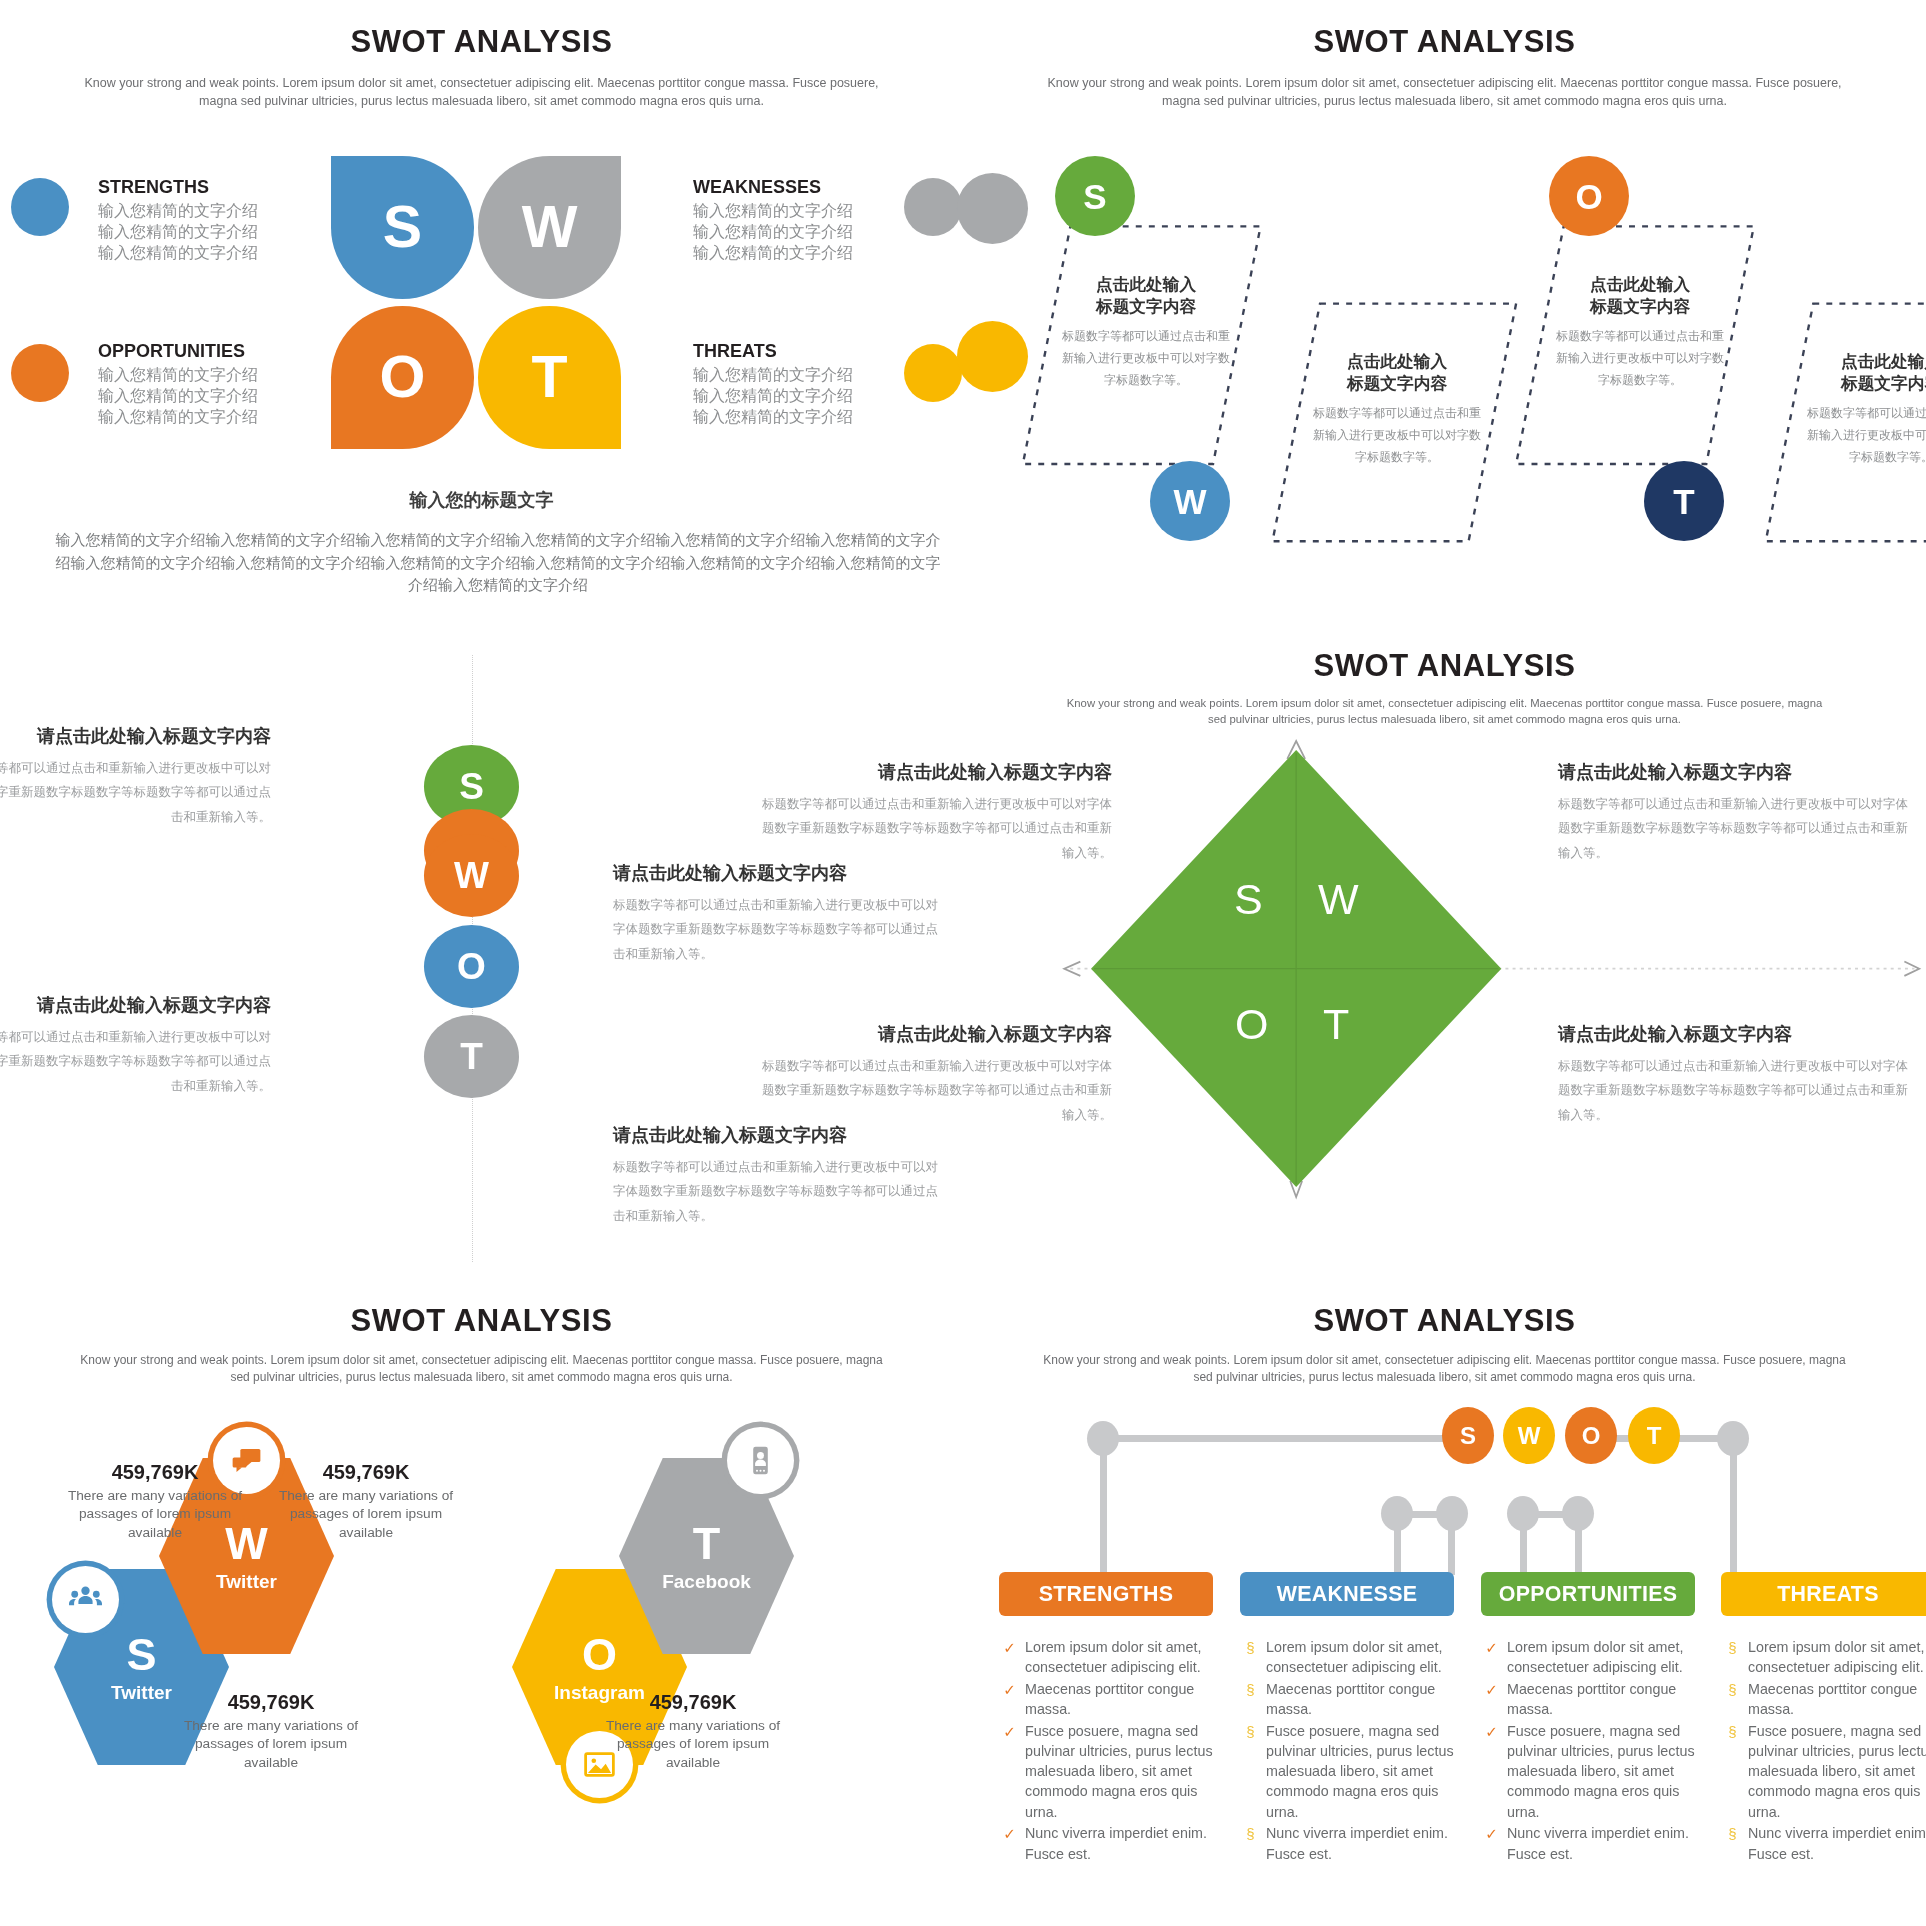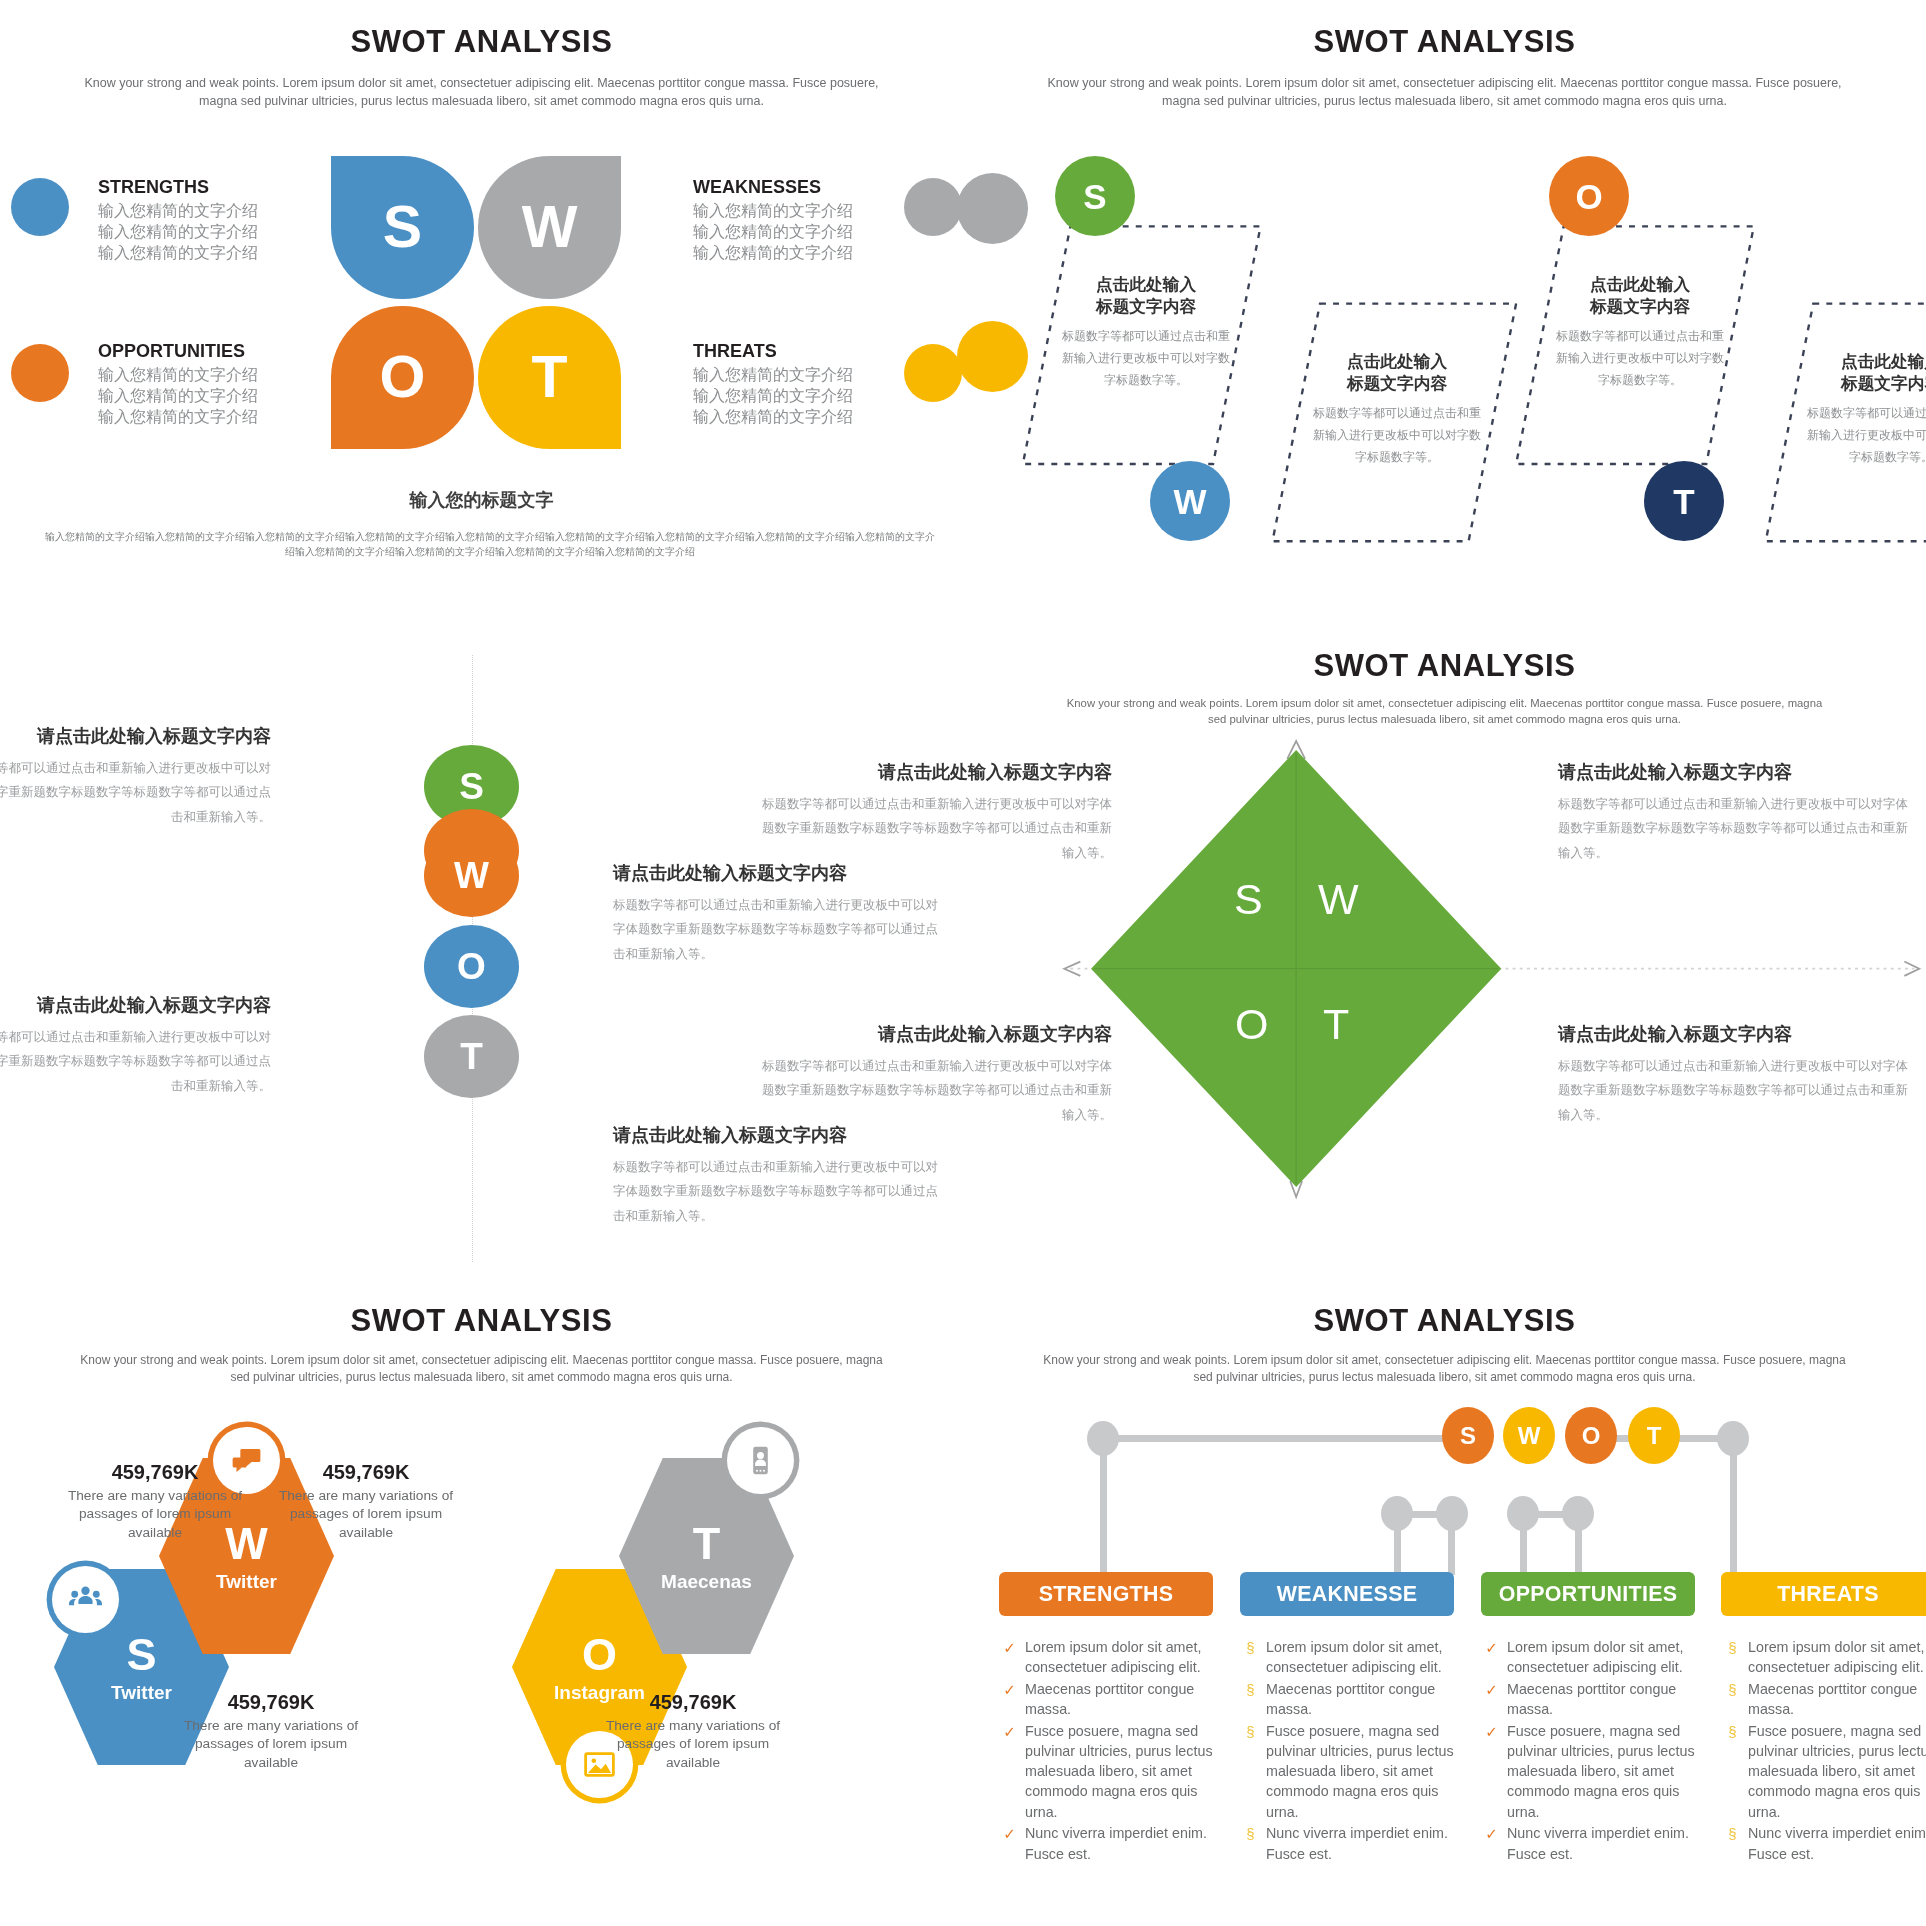--- a/index.html
+++ b/index.html
@@ -17,21 +17,21 @@
   .sideblk{position:absolute;width:173px;}
   .sideblk .h{font-size:18px;font-weight:bold;color:#231f20;margin:0 0 3.6px 0;line-height:1;}
   .sideblk .l{font-size:16px;line-height:1.33;color:#8d8f91;}
   .petal{position:absolute;width:143px;height:143px;display:flex;align-items:center;justify-content:center;
          color:#fff;font-size:59px;font-weight:bold;line-height:1;}
   .pt-tl{border-radius:0 50% 50% 50%;}
   .pt-tr{border-radius:50% 0 50% 50%;}
   .pt-bl{border-radius:50% 50% 50% 0;}
   .pt-br{border-radius:50% 50% 0 50%;}
   #p1 .midttl{position:absolute;left:0;top:488px;width:963px;text-align:center;font-size:18px;font-weight:bold;color:#3f3f3f;}
-  #p1 .midpar{position:absolute;left:44px;top:529px;width:892px;text-align:center;font-size:10px;line-height:1.5;color:#7a7c7e;}
+  #p1 .midpar{position:absolute;left:52px;top:529px;width:892px;text-align:center;font-size:15px;line-height:1.5;color:#7a7c7e;}
 
   
   #p2{left:963px;top:0;width:963px;height:631px;}
   #p2 .ttl{position:absolute;left:0;top:24px;width:963px;}
   #p2 .sub{position:absolute;left:77px;top:74px;width:809px;}
   .bigc{position:absolute;border-radius:50%;display:flex;align-items:center;justify-content:center;
         color:#fff;font-weight:bold;line-height:1;}
   .pgbox{position:absolute;width:178px;text-align:center;}
   .pgbox .h{font-size:16.7px;font-weight:bold;color:#333;line-height:1.3;margin-bottom:7.1px;}
   .pgbox .b{font-size:12px;line-height:1.85;color:#8d8f91;}
@@ -310,21 +310,21 @@
   <div class="badge" style="left:566px;top:446px;width:67px;height:67px;box-shadow:0 0 0 5.4px #f9b800;">
     <svg width="37" height="37" viewBox="0 0 24 24" fill="none" stroke="#f9b800" stroke-width="1.8">
         <rect x="3" y="5" width="18" height="14" rx="1"></rect>
         <circle cx="8.3" cy="9.6" r="1.5" fill="#f9b800" stroke="none"></circle>
         <polyline points="4.5,17.5 9.5,12 13,15 16,11.5 19.5,17.5" fill="#f9b800" stroke="none"></polyline>
       </svg>
   </div>
 
   <div class="hex" style="left:619px;top:173px;width:175px;height:196px;background:#a7a9ab;">
     <span class="big">T</span>
-    <span class="nm">Maecenas</span>
+    <span class="nm">Facebook</span>
   </div>
   <div class="badge" style="left:727px;top:142px;width:67px;height:67px;box-shadow:0 0 0 5.4px #a7a9ab;">
     <svg width="35" height="35" viewBox="0 0 24 24" fill="#a7a9ab">
         <rect x="7" y="2.5" width="10" height="19" rx="1.6"></rect>
         <circle cx="12" cy="8.5" r="2.4" fill="#fff"></circle>
         <path d="M12 11.3c-2.1 0-3.7 1.3-3.7 3v1.5h7.4v-1.5c0-1.7-1.6-3-3.7-3z" fill="#fff"></path>
         <circle cx="9.6" cy="19" r=".7" fill="#fff"></circle>
         <circle cx="12" cy="19" r=".7" fill="#fff"></circle>
         <circle cx="14.4" cy="19" r=".7" fill="#fff"></circle>
       </svg>

